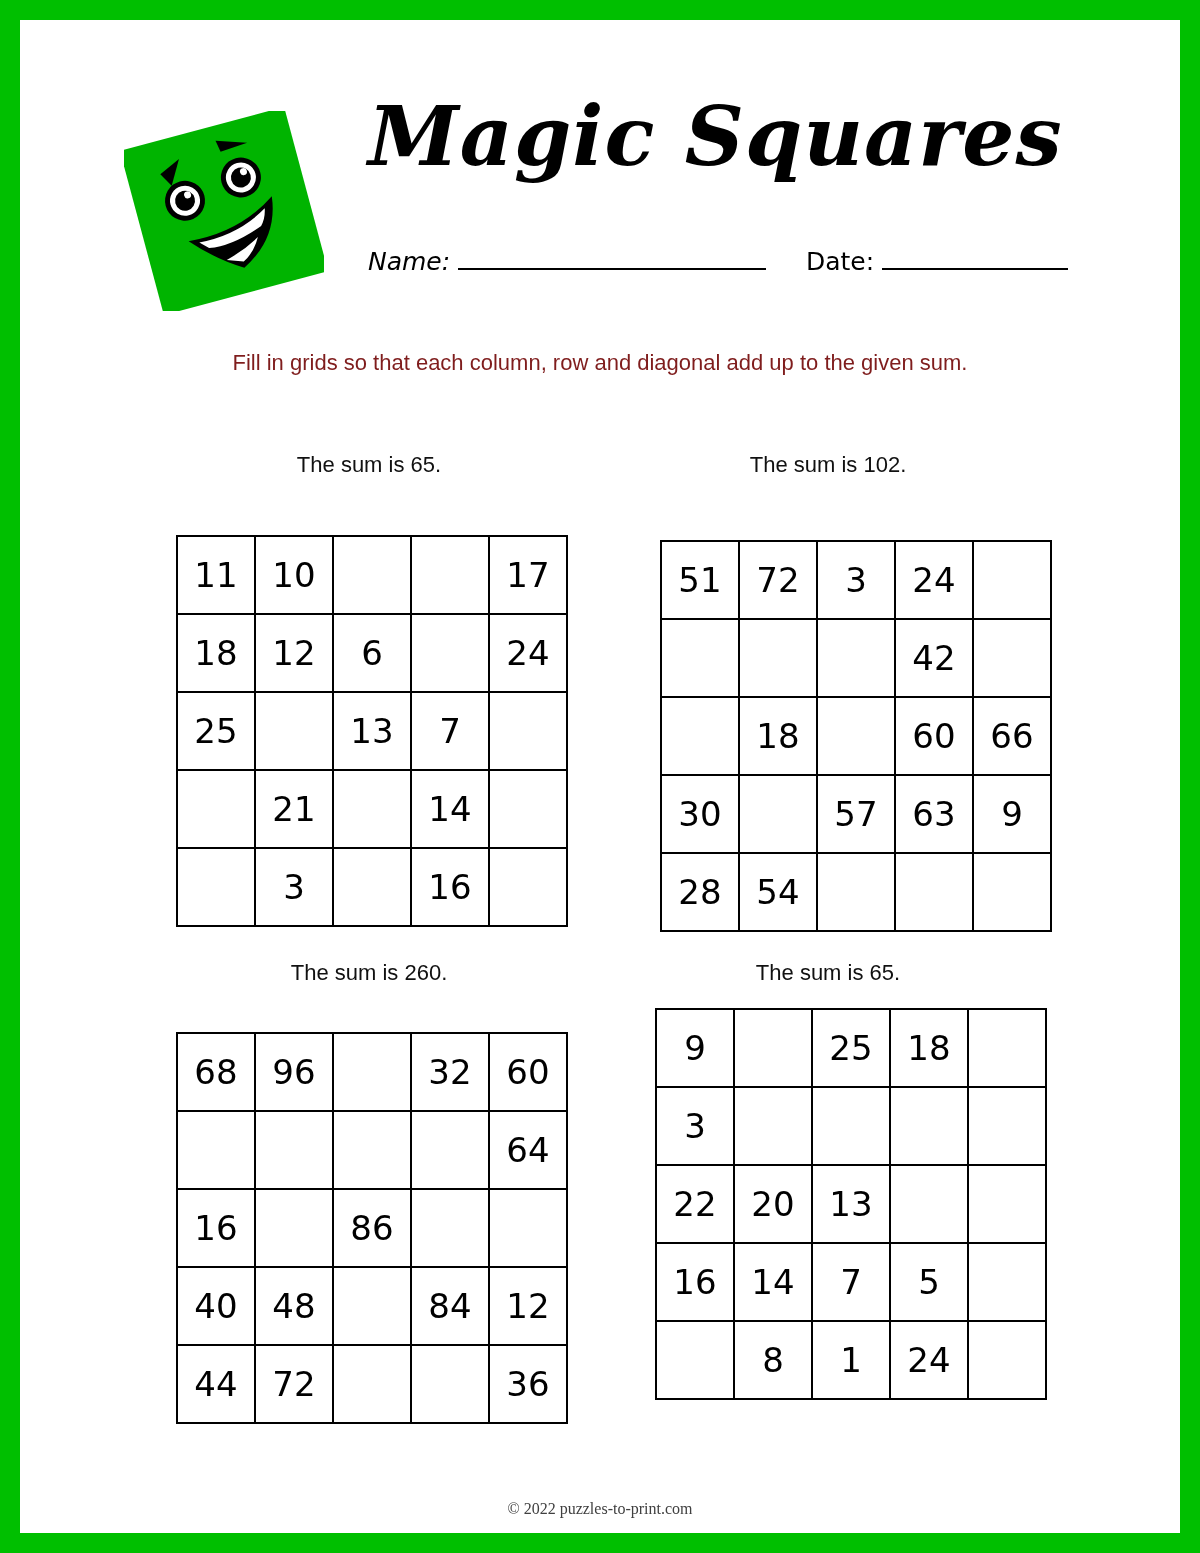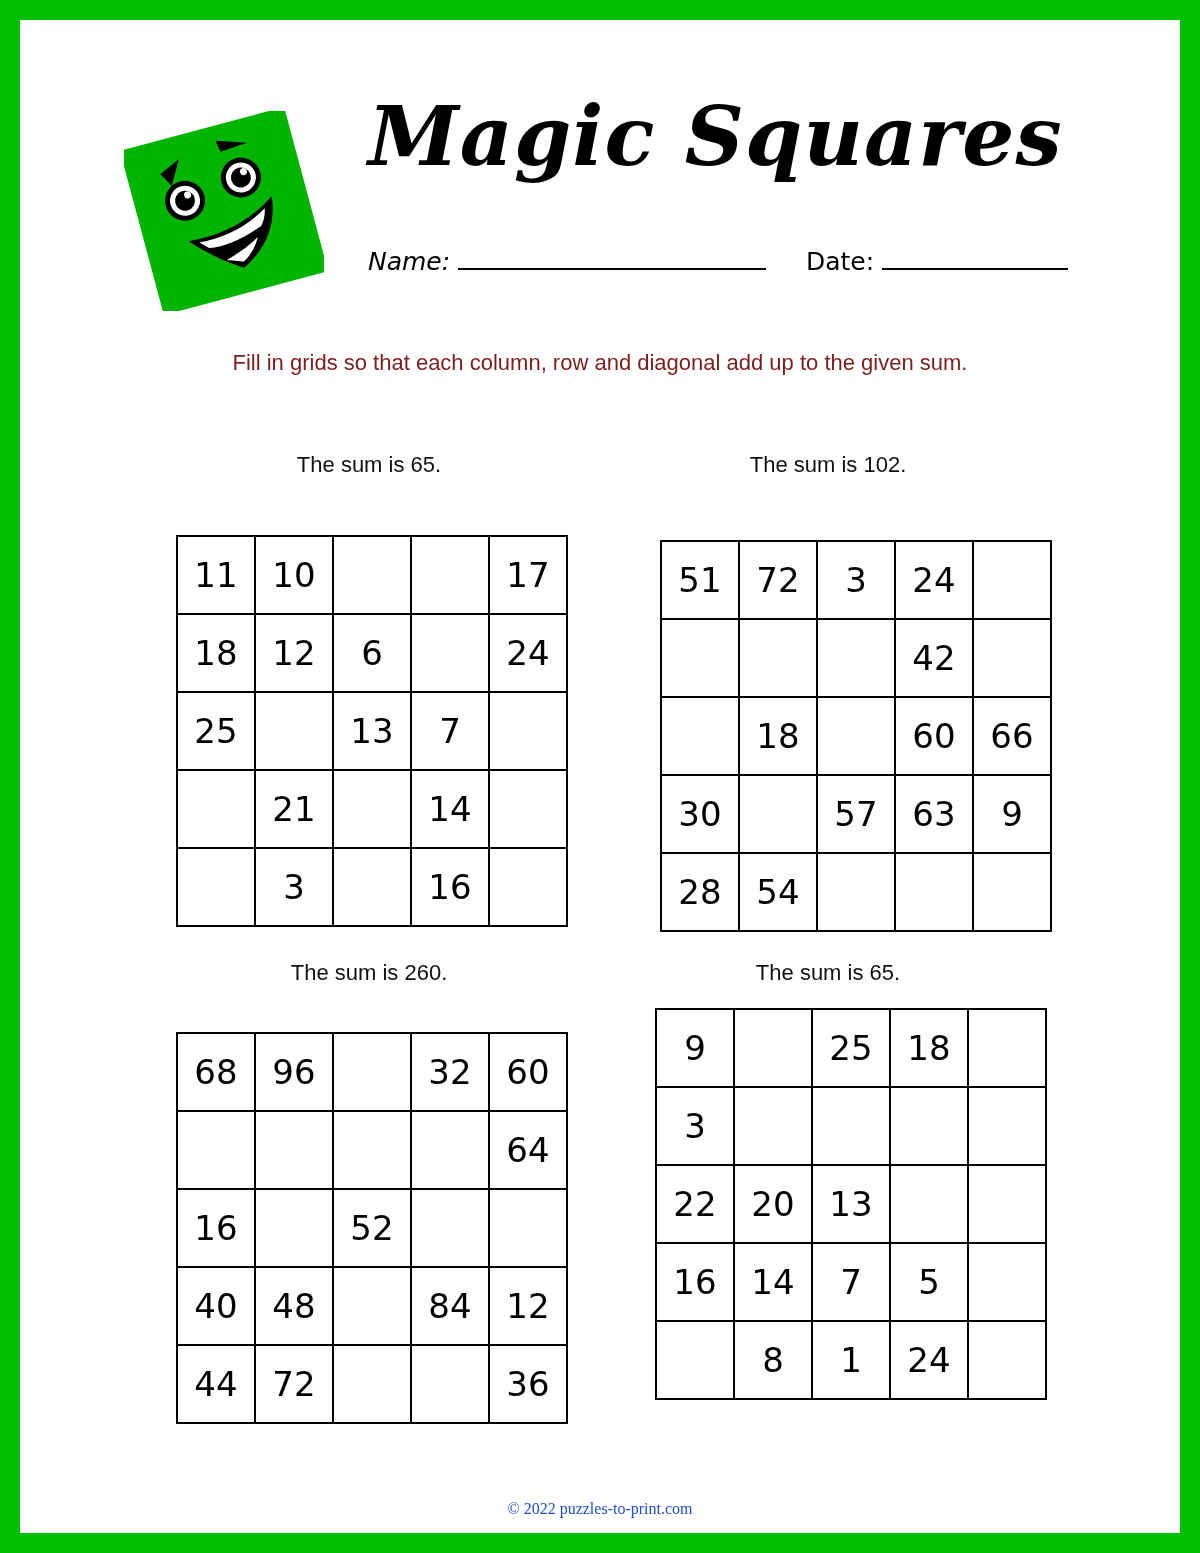--- a/index.html
+++ b/index.html
@@ -6,21 +6,21 @@
   body { width: 1200px; height: 1553px; position: relative; background: #ffffff; overflow: hidden; }
   .page-frame { position: absolute; left: 0; top: 0; width: 1160px; height: 1513px; border: 20px solid #00bf00; background: #fff; }
   .mascot { position: absolute; left: 124px; top: 111px; width: 200px; height: 200px; }
   .title { position: absolute; left: 368px; top: 81px; width: 700px; font-family: "DejaVu Serif", serif; font-style: italic; font-weight: bold; font-size: 82px; line-height: 110px; color: #000; letter-spacing: 1px; white-space: nowrap; }
   .field-row { position: absolute; top: 244px; font-family: "DejaVu Sans", sans-serif; font-size: 25px; color: #000; white-space: nowrap; }
   .field-line { display: inline-block; border-bottom: 2px solid #000; height: 24px; vertical-align: baseline; margin-left: 8px; }
   .instructions { position: absolute; left: 0; top: 350px; width: 1200px; text-align: center; font-family: "Liberation Sans", sans-serif; font-size: 22px; color: #7f1d1d; }
   .puzzle-caption { position: absolute; width: 390px; text-align: center; font-family: "Liberation Sans", sans-serif; font-size: 22px; color: #111; }
   .grid { position: absolute; display: grid; grid-template-columns: repeat(5, 78px); grid-template-rows: repeat(5, 78px); border-top: 2px solid #000; border-left: 2px solid #000; }
   .cell { border-right: 2px solid #000; border-bottom: 2px solid #000; display: flex; align-items: center; justify-content: center; font-family: "DejaVu Sans", sans-serif; font-size: 34px; color: #000; box-sizing: border-box; }
-  .footer { position: absolute; left: 0; top: 1500px; width: 1200px; text-align: center; font-family: "Liberation Serif", serif; font-size: 16px; color: #1d4ed8; }
+  .footer { position: absolute; left: 0; top: 1500px; width: 1200px; text-align: center; font-family: "Liberation Serif", serif; font-size: 16px; color: #404040; }
 </style>
 </head>
 <body>
 
 <div class="page-frame"></div>
 
 <svg class="mascot" viewBox="0 0 200 200">
   <g transform="rotate(-15 100 100)">
     <rect x="15" y="15" width="170" height="170" fill="#00b400"></rect>
     <path d="M48 48 L70 38 L56 62 Z" fill="#000"></path>
@@ -115,21 +115,21 @@
   <div class="cell"></div>
   <div class="cell">32</div>
   <div class="cell">60</div>
   <div class="cell"></div>
   <div class="cell"></div>
   <div class="cell"></div>
   <div class="cell"></div>
   <div class="cell">64</div>
   <div class="cell">16</div>
   <div class="cell"></div>
-  <div class="cell">52</div>
+  <div class="cell">86</div>
   <div class="cell"></div>
   <div class="cell"></div>
   <div class="cell">40</div>
   <div class="cell">48</div>
   <div class="cell"></div>
   <div class="cell">84</div>
   <div class="cell">12</div>
   <div class="cell">44</div>
   <div class="cell">72</div>
   <div class="cell"></div>

